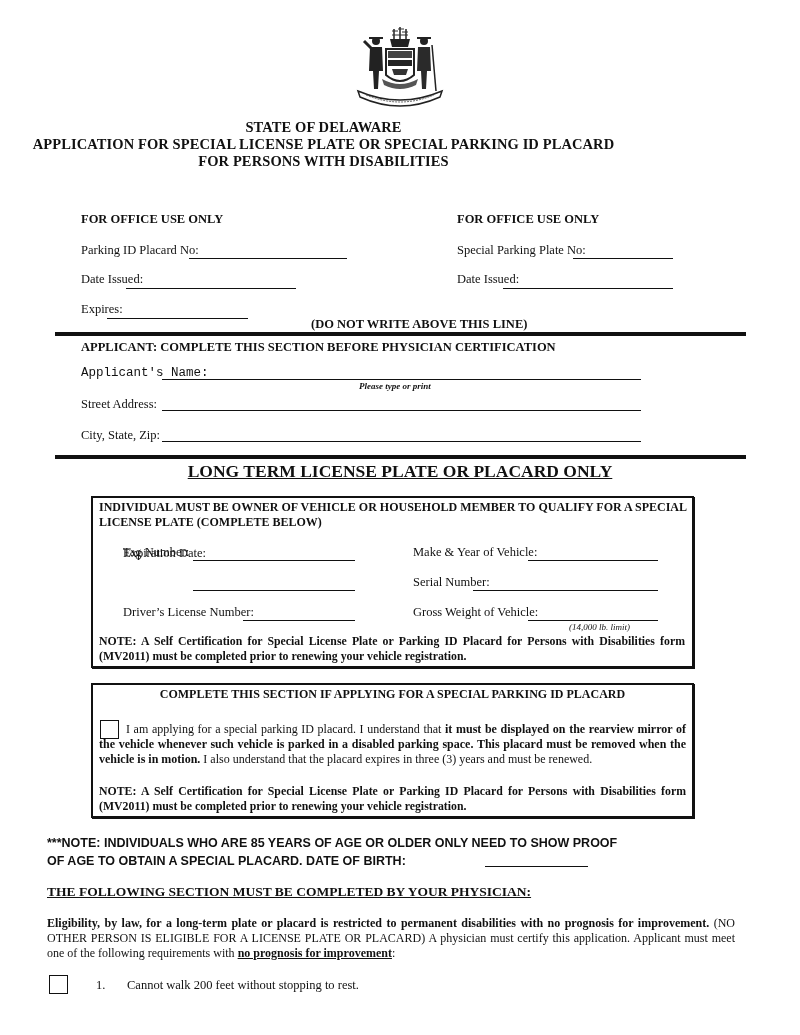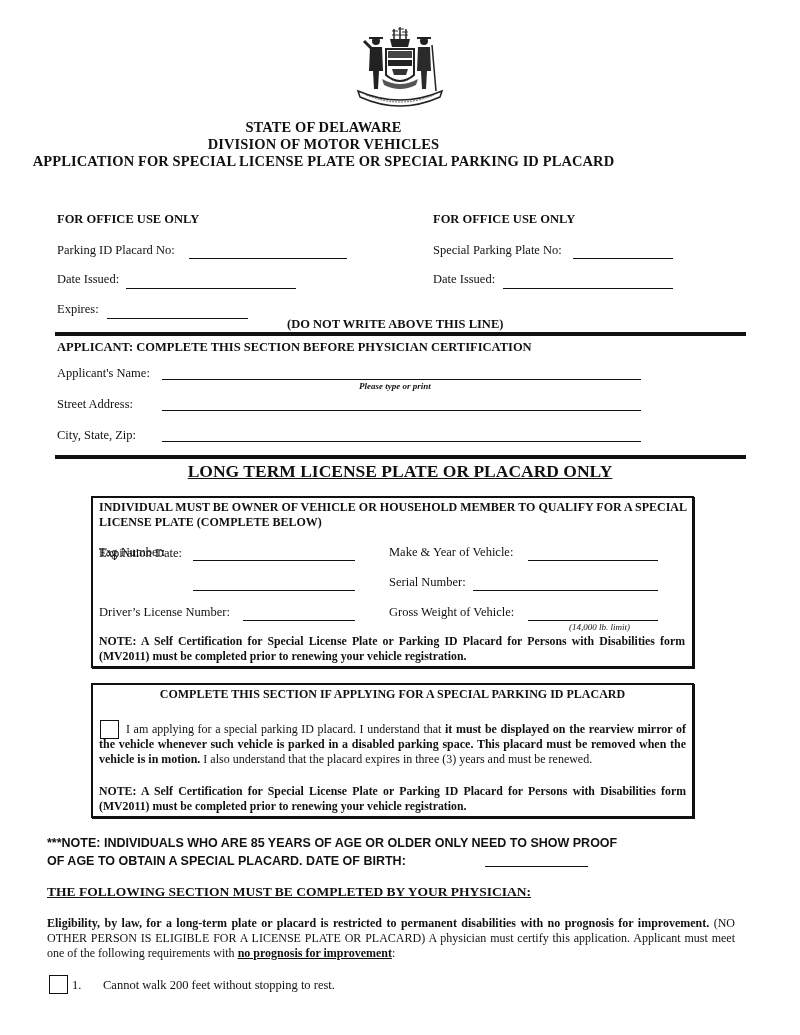--- a/index.html
+++ b/index.html
@@ -6,21 +6,21 @@
     body {
       width: 800px; height: 1035px; position: relative; overflow: hidden;
       font-family: "Liberation Serif", "DejaVu Serif", serif;
       color: #111;
     }
     .abs { position: absolute; }
     .b { font-weight: bold; }
     .center { text-align: center; }
     .line { position: absolute; border-bottom: 1.5px solid #111; height: 0; }
     .rule { position: absolute; background: #111; }
-    .lbl { position: absolute; font-size: 12.5px; white-space: nowrap; }
+    .lbl { position: absolute; font-size: 12.5px; white-space: nowrap; margin-left: 24px; }
     .head { font-size: 14.5px; font-weight: bold; line-height: 17px; letter-spacing: 0.1px; }
     .box { position: absolute; border: 2px solid #111; box-shadow: 1px 1px 0 #111; }
     .cb { position: absolute; border: 1.5px solid #111; background: #fff; }
     .just { text-align: justify; }
     .small-it { font-style: italic; font-size: 9px; position: absolute; white-space: nowrap; }
     .sans { font-family: "Liberation Sans", "DejaVu Sans", sans-serif; }
     .seal svg { display: block; }
   </style>
 </head>
 <body>
@@ -48,22 +48,22 @@
     <path d="M80 18 L84 64" stroke="#222" stroke-width="1.5"></path>
 
     <path d="M6 64 Q48 82 90 64 L88 70 Q48 88 8 70 Z" fill="#fff" stroke="#222" stroke-width="1.5"></path>
     <path d="M14 68 Q48 82 82 68" stroke="#666" stroke-width="1" fill="none" stroke-dasharray="2 1"></path>
     <path d="M30 52 Q48 62 66 52 L64 58 Q48 66 32 58 Z" fill="#555"></path>
   </svg>
 </div>
 
 <div class="abs center head" style="left:0; top:119px; width:647px;">
   <div>STATE OF DELAWARE</div>
-  <div>DIVISION OF MOTOR VEHICLES</div>
   <div>APPLICATION FOR SPECIAL LICENSE PLATE OR SPECIAL PARKING ID PLACARD</div>
+  <div>FOR PERSONS WITH DISABILITIES</div>
 </div>
 
 <div class="lbl b" style="left:57px; top:212px;">FOR OFFICE USE ONLY</div>
 <div class="lbl" style="left:57px; top:243px;">Parking ID Placard No:</div>
 <div class="line" style="left:189px; top:258px; width:158px;"></div>
 <div class="lbl" style="left:57px; top:272px;">Date Issued:</div>
 <div class="line" style="left:126px; top:288px; width:170px;"></div>
 <div class="lbl" style="left:57px; top:302px;">Expires:</div>
 <div class="line" style="left:107px; top:318px; width:141px;"></div>
 
@@ -71,21 +71,21 @@
 <div class="lbl" style="left:433px; top:243px;">Special Parking Plate No:</div>
 <div class="line" style="left:573px; top:258px; width:100px;"></div>
 <div class="lbl" style="left:433px; top:272px;">Date Issued:</div>
 <div class="line" style="left:503px; top:288px; width:170px;"></div>
 
 <div class="lbl b" style="left:287px; top:317px; font-size:12.5px;text-align:center;">(DO NOT WRITE ABOVE THIS LINE)</div>
 
 <div class="rule" style="left:55px; top:332px; width:691px; height:4px;"></div>
 
 <div class="lbl b" style="left:57px; top:340px;">APPLICANT:  COMPLETE THIS SECTION BEFORE PHYSICIAN CERTIFICATION</div>
-<div class="lbl" style="left:57px; top:366px;">Applicant's Name:</div>
+<div class="lbl" style="left:57px; top:366px;font-family:Liberation Mono, monospace;">Applicant's Name:</div>
 <div class="line" style="left:162px; top:379px; width:479px;"></div>
 <div class="small-it" style="left:359px; top:381px;font-weight:bold;">Please type or print</div>
 <div class="lbl" style="left:57px; top:397px;">Street Address:</div>
 <div class="line" style="left:162px; top:410px; width:479px;"></div>
 <div class="lbl" style="left:57px; top:428px;">City, State, Zip:</div>
 <div class="line" style="left:162px; top:441px; width:479px;"></div>
 
 <div class="rule" style="left:55px; top:455px; width:691px; height:3.5px;"></div>
 
 <div class="abs center b" style="left:0; top:461px; width:800px; font-size:17.5px; text-decoration:underline;">LONG TERM LICENSE PLATE OR PLACARD ONLY</div>

